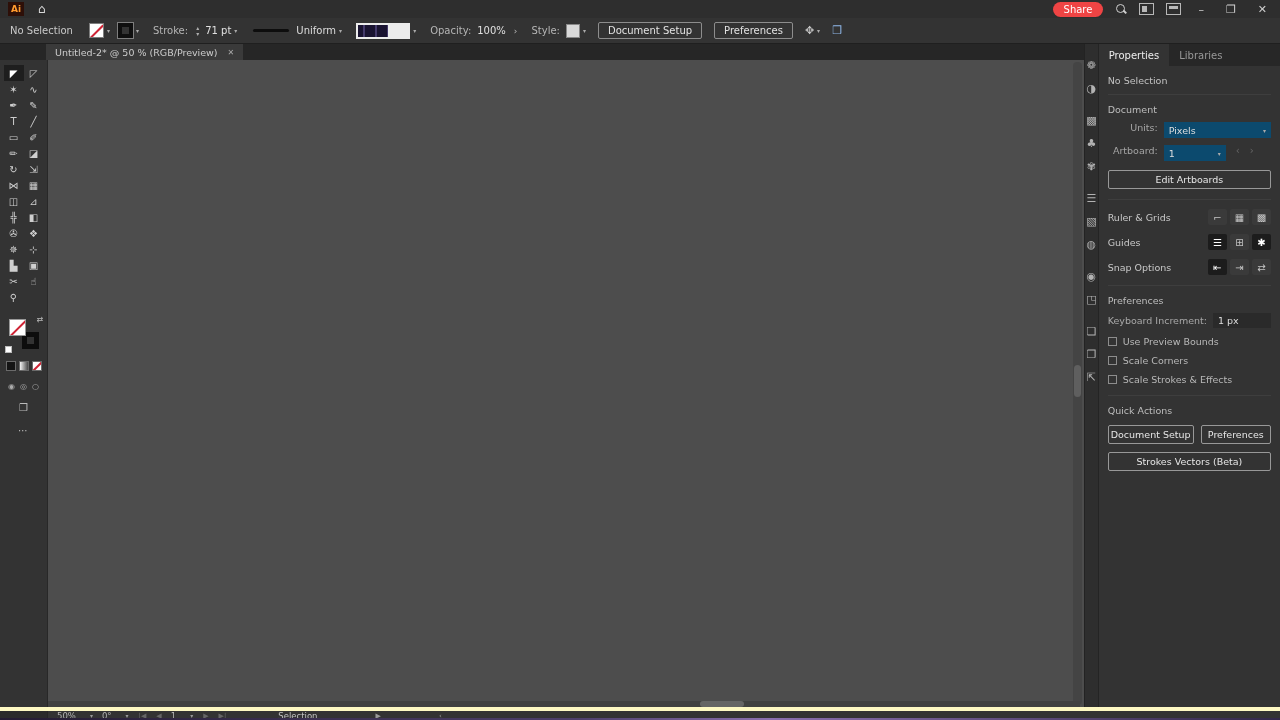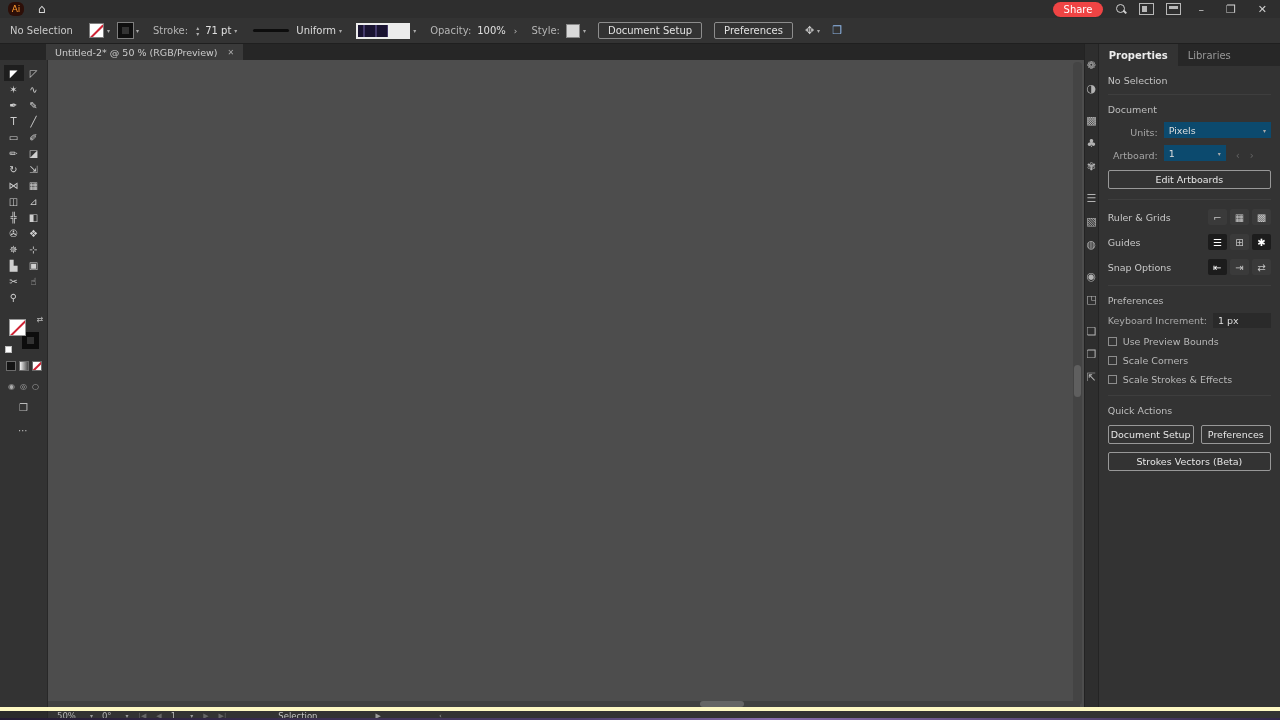--- a/index.html
+++ b/index.html
@@ -1,21 +1,21 @@
 <!DOCTYPE html>
 <html><head>
 <meta charset="utf-8">
 <style>
   *{box-sizing:border-box;margin:0;padding:0;cursor:default;user-select:none}
   html,body{width:1280px;height:720px;overflow:hidden}
   body{position:relative;background:#4d4d4d;font-family:"DejaVu Sans","Liberation Sans",sans-serif;color:#c8c8c8}
 
   
   .titlebar{position:absolute;top:0;left:0;right:0;height:18px;background:#2e2e2e;display:flex;align-items:center;z-index:6}
-  .ai-logo{margin-left:8px;width:16px;height:14px;background:#2d0f08;color:#ff9a2e;font-size:9px;font-weight:normal;display:flex;align-items:center;justify-content:center;border-radius:6px}
+  .ai-logo{margin-left:8px;width:16px;height:14px;background:#2d0f08;color:#ff9a2e;font-size:9px;font-weight:bold;display:flex;align-items:center;justify-content:center;border-radius:0}
   .home-icon{margin-left:14px;font-size:12px;color:#d8d8d8}
   .menubar{display:flex;margin-left:16px}
   .menu-item{font-size:11px;color:#d2d2d2;padding:1px 9px}
   .tb-right{margin-left:auto;display:flex;align-items:center;margin-right:8px;gap:12px}
   .share-btn{background:#ef4444;color:#fff;font-size:10px;padding:2px 11px;border-radius:9px}
   .search-icon{position:relative;width:12px;height:12px}
   .search-icon::before{content:"";position:absolute;left:1px;top:1px;width:7px;height:7px;border:1.5px solid #cfcfcf;border-radius:50%}
   .search-icon::after{content:"";position:absolute;left:8px;top:8px;width:4px;height:1.5px;background:#cfcfcf;transform:rotate(45deg)}
   .ws-icon{width:15px;height:12px;border:1px solid #b8b8b8;position:relative}
   .ws-icon.split::before{content:"";position:absolute;left:2px;top:2px;width:5px;height:6px;background:#b8b8b8}
@@ -77,25 +77,25 @@
   .hthumb{position:absolute;left:652px;width:44px;top:0;height:6px;background:#656565;border-radius:3px}
 
   
   .dock{position:absolute;top:44px;right:0;width:196px;bottom:13px;background:#2e2e2e;display:flex;z-index:5;border-left:1px solid #232323}
   .dock-strip{width:28px;background:#2e2e2e;border-right:1px solid #242424;display:flex;flex-direction:column;align-items:center;padding-top:16px;gap:12px}
   .dock-icon{font-size:11px;color:#b2b2b2;line-height:11px}
   .dock-icon:nth-child(3),.dock-icon:nth-child(6),.dock-icon:nth-child(9),.dock-icon:nth-child(11){margin-top:9px}
   .dock-main{flex:1;display:flex;flex-direction:column}
   .panel-tabs{height:22px;background:#272727;display:flex;align-items:stretch}
   .ptab{padding:5px 10px 4px;font-size:10px;color:#989898;display:flex;align-items:center}
-  .ptab.active{background:#333;color:#ececec;font-weight:bold}
+  .ptab.active{background:#333;color:#ececec;font-weight:normal}
   .panel-body{flex:1;background:#333;padding:0 9px;font-size:9.5px}
   .sel-status{padding:9px 0 8px;color:#c2c2c2;border-bottom:1px solid #3e3e3e}
   .section-label{margin-top:9px;color:#bdbdbd}
-  .row{display:flex;align-items:flex-end;margin-top:7px}
+  .row{display:flex;align-items:flex-start;margin-top:7px}
   .flabel{width:50px;text-align:right;color:#a5a5a5;margin-right:6px;white-space:nowrap}
   .dropdown{background:#0c4a6e;height:16px;display:flex;align-items:center;justify-content:space-between;padding:0 5px;color:#dedede}
   .dd-units{flex:1}
   .dd-artboard{width:62px}
   .nav-arrow{color:#666;margin-left:10px;font-size:10px}
   .btn{border:1px solid #989898;border-radius:2px;text-align:center;padding:3px 2px;color:#e6e6e6;white-space:nowrap}
   .edit-artboards{margin:9px 0 3px}
   .hr{border-top:1px solid #3e3e3e;margin-top:10px}
   .prow{display:flex;align-items:center;justify-content:space-between;margin-top:9px}
   .pbtns{display:flex;gap:3px}

